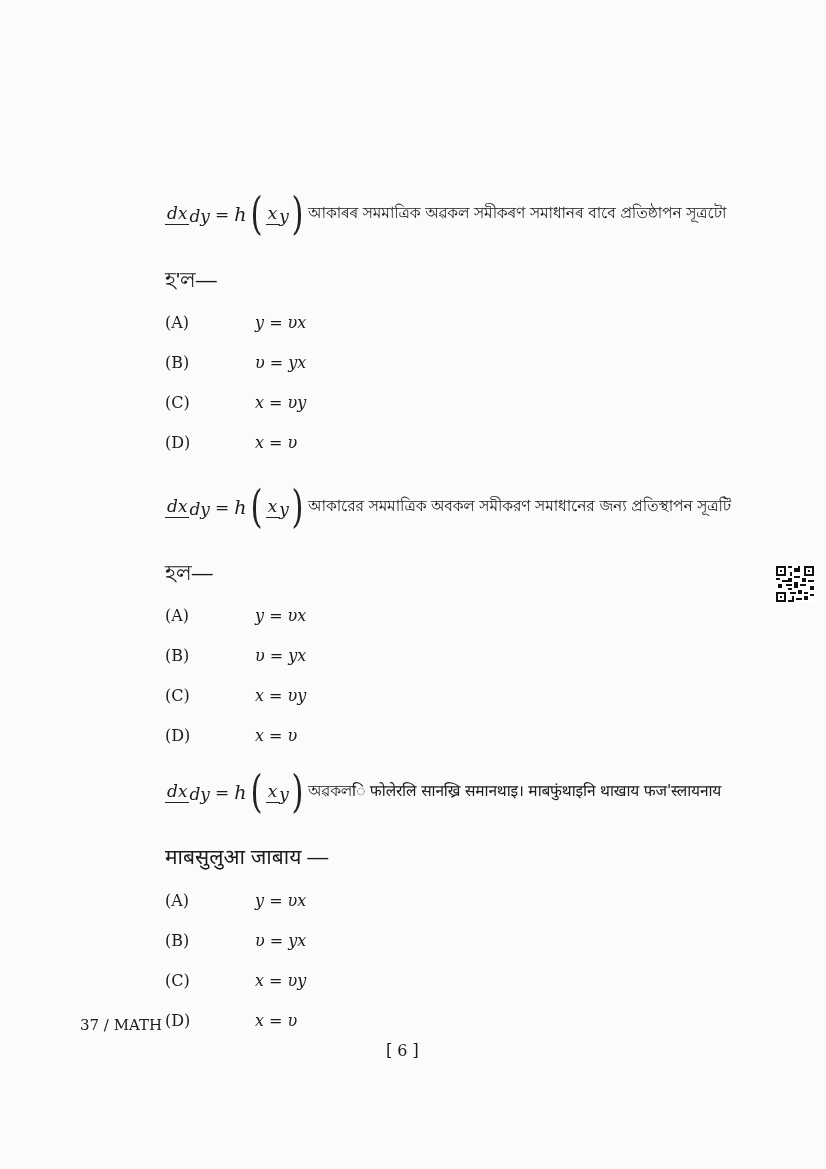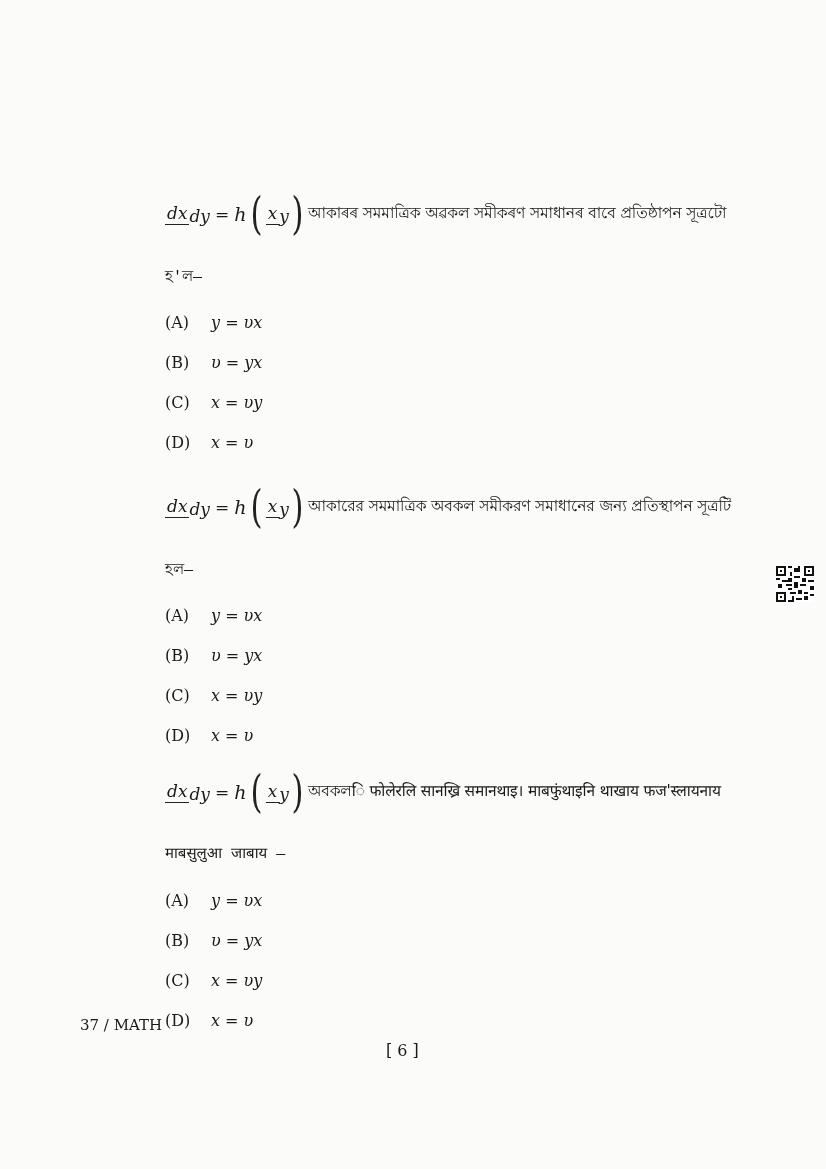--- a/index.html
+++ b/index.html
@@ -11,25 +11,25 @@
   .question { position: absolute; left: 165px; width: 600px; }
   .stem { display: flex; align-items: center; height: 60px; }
   .frac { display: inline-flex; flex-direction: row; align-items: center; font-style: italic; font-size: 17px; line-height: 20px; }
   .frac .num { border-bottom: 1.3px solid #222; padding: 0 2px 1px; }
   .frac .den { padding-top: 3px; }
   .eq { font-size: 17px; margin: 0 5px; font-style: normal; }
   .h { font-style: italic; font-size: 19px; margin-right: 2px; }
   .paren { display: inline-flex; align-items: center; }
   .paren .bracket { font-size: 44px; font-weight: 200; line-height: 1; transform: scaleX(0.7); color: #222; }
   .stem-text { font-family: "DejaVu Sans", sans-serif; font-size: 15.5px; margin-left: 2px; white-space: nowrap; letter-spacing: -0.2px; }
-  .stem-cont { font-family: Liberation Mono, monospace; font-size: 15px; margin-top: 20px; height: 22px; }
+  .stem-cont { font-family: Liberation Sans, sans-serif; font-size: 21px; margin-top: 20px; height: 22px; }
   .options { margin-top: 16px; }
   .option { display: flex; align-items: center; height: 40px; font-size: 16px; }
   .option .label { width: 46px; font-family: "DejaVu Serif", serif; }
-  .option .expr { font-family: "DejaVu Serif", serif; font-style: italic; }
+  .option .expr { font-family: "DejaVu Serif", serif; font-style: italic; margin-left: 44px; }
   .footer-left { position: absolute; left: 80px; top: 1016px; font-size: 15px; font-family: "DejaVu Serif", serif; }
   .footer-center { position: absolute; left: 386px; top: 1041px; font-size: 16px; font-family: "DejaVu Serif", serif; }
   .qr { position: absolute; left: 776px; top: 566px; width: 38px; height: 36px; }
 </style>
 </head>
 <body>
 
 <div class="question" style="top:184px;">
   <div class="stem">
     <span class="frac">
@@ -117,21 +117,21 @@
     <span class="eq">=</span>
     <span class="h">h</span>
     <span class="paren">
       <span class="bracket">(</span>
       <span class="frac">
         <span class="num">x</span>
         <span class="den">y</span>
       </span>
       <span class="bracket">)</span>
     </span>
-    <span class="stem-text">অবকলि फोलेरलि सानख्रि समानथाइ। माबफुंथाइनि थाखाय फज'स्लायनाय</span>
+    <span class="stem-text">অৱকলि फोलेरलि सानख्रि समानथाइ। माबफुंथाइनि थाखाय फज'स्लायनाय</span>
   </div>
   <div class="stem-cont">माबसुलुआ जाबाय —</div>
   <div class="options">
     <div class="option">
         <span class="label">(A)</span>
         <span class="expr">y = υx</span>
       </div>
     <div class="option">
         <span class="label">(B)</span>
         <span class="expr">υ = yx</span>

